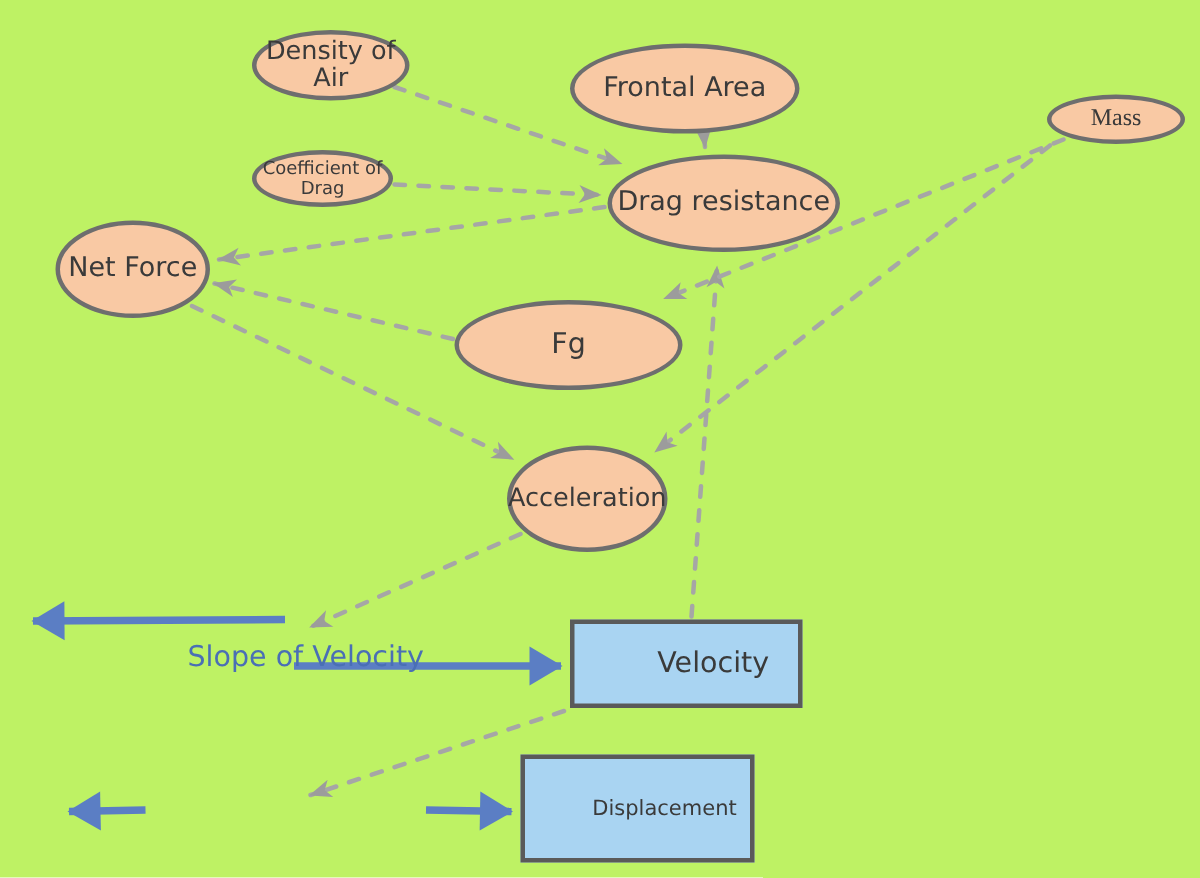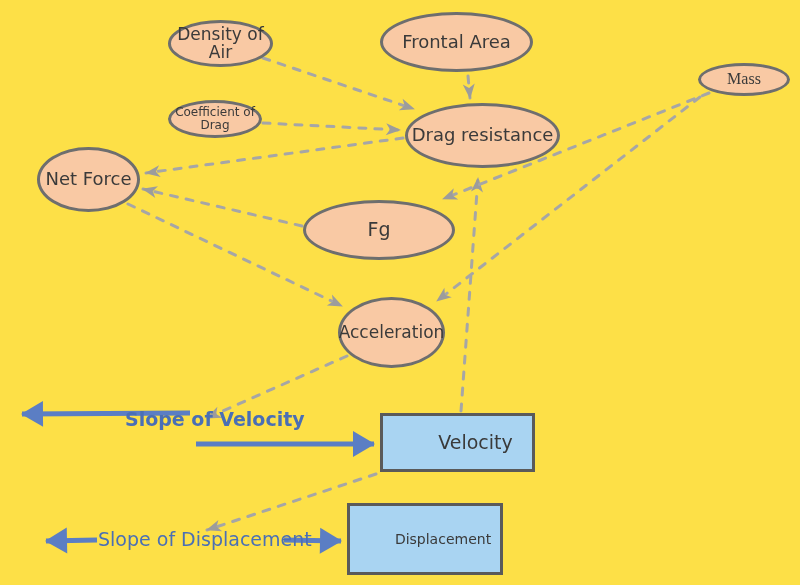--- a/index.html
+++ b/index.html
@@ -1,17 +1,17 @@
 <!DOCTYPE html>
 <html><head>
 <meta charset="utf-8">
 <style>
   html,body{margin:0;padding:0;background:#ffffff;}
   .stage{
-    position:relative;width:800px;height:585px;background:#fde047;
+    position:relative;width:800px;height:585px;background:#bef264;
     font-family:"DejaVu Sans","Liberation Sans",sans-serif;overflow:hidden;
   }
   .stage svg{position:absolute;left:0;top:0;}
   .node{
     position:absolute;display:flex;align-items:center;justify-content:center;
     text-align:center;color:#3a3a3a;line-height:1.05;z-index:2;
   }
   .ellipse{
     background:#f9c9a4;border:3px solid #6e6e6e;border-radius:50%;
     box-sizing:border-box;
@@ -59,21 +59,21 @@
       <line x1="196" y1="444" x2="374" y2="444" marker-end="url(#ba)"></line>
       <line x1="97" y1="540" x2="46" y2="541" marker-end="url(#ba)"></line>
       <line x1="284" y1="540" x2="341" y2="541" marker-end="url(#ba)"></line>
     </g>
   </svg>
 
   <div class="node ellipse" style="left:168px;top:20px;width:105px;height:47px;font-size:17px;">
     <span>Density of Air</span>
   </div>
 
-  <div class="node ellipse" style="left:380px;top:12px;width:153px;height:60px;font-size:18px;">
+  <div class="node ellipse" style="left:380px;top:29px;width:153px;height:60px;font-size:18px;">
     <span>Frontal Area</span>
   </div>
 
   <div class="node ellipse" style="left:698px;top:63px;width:92px;height:33px;font-size:16px;font-family:Liberation Serif, serif;">
     <span>Mass</span>
   </div>
 
   <div class="node ellipse" style="left:168px;top:100px;width:94px;height:38px;font-size:12px;">
     <span>Coefficient of Drag</span>
   </div>
@@ -95,17 +95,16 @@
   </div>
 
   <div class="node rect" style="left:380px;top:413px;width:155px;height:59px;font-size:19px;">
     <span>Velocity</span>
   </div>
 
   <div class="node rect" style="left:347px;top:503px;width:156px;height:72px;font-size:14px;">
     <span>Displacement</span>
   </div>
 
-  <div class="blue-label" style="left:125px;top:408px;font-weight:bold;">Slope of Velocity</div>
+  <div class="blue-label" style="left:125px;top:427px;">Slope of Velocity</div>
 
-  <div class="blue-label" style="left:98px;top:528px;">Slope of Displacement</div>
 
 </div>
 
 </body></html>

